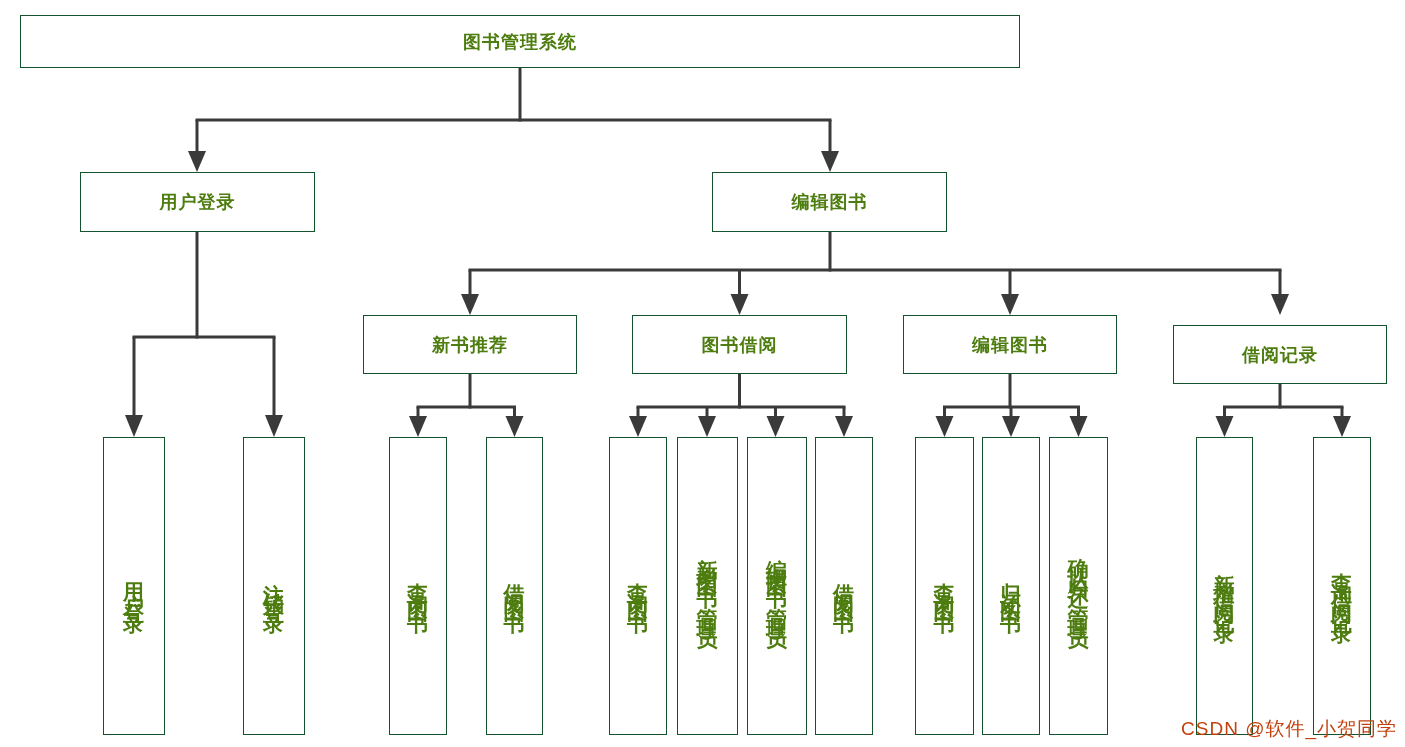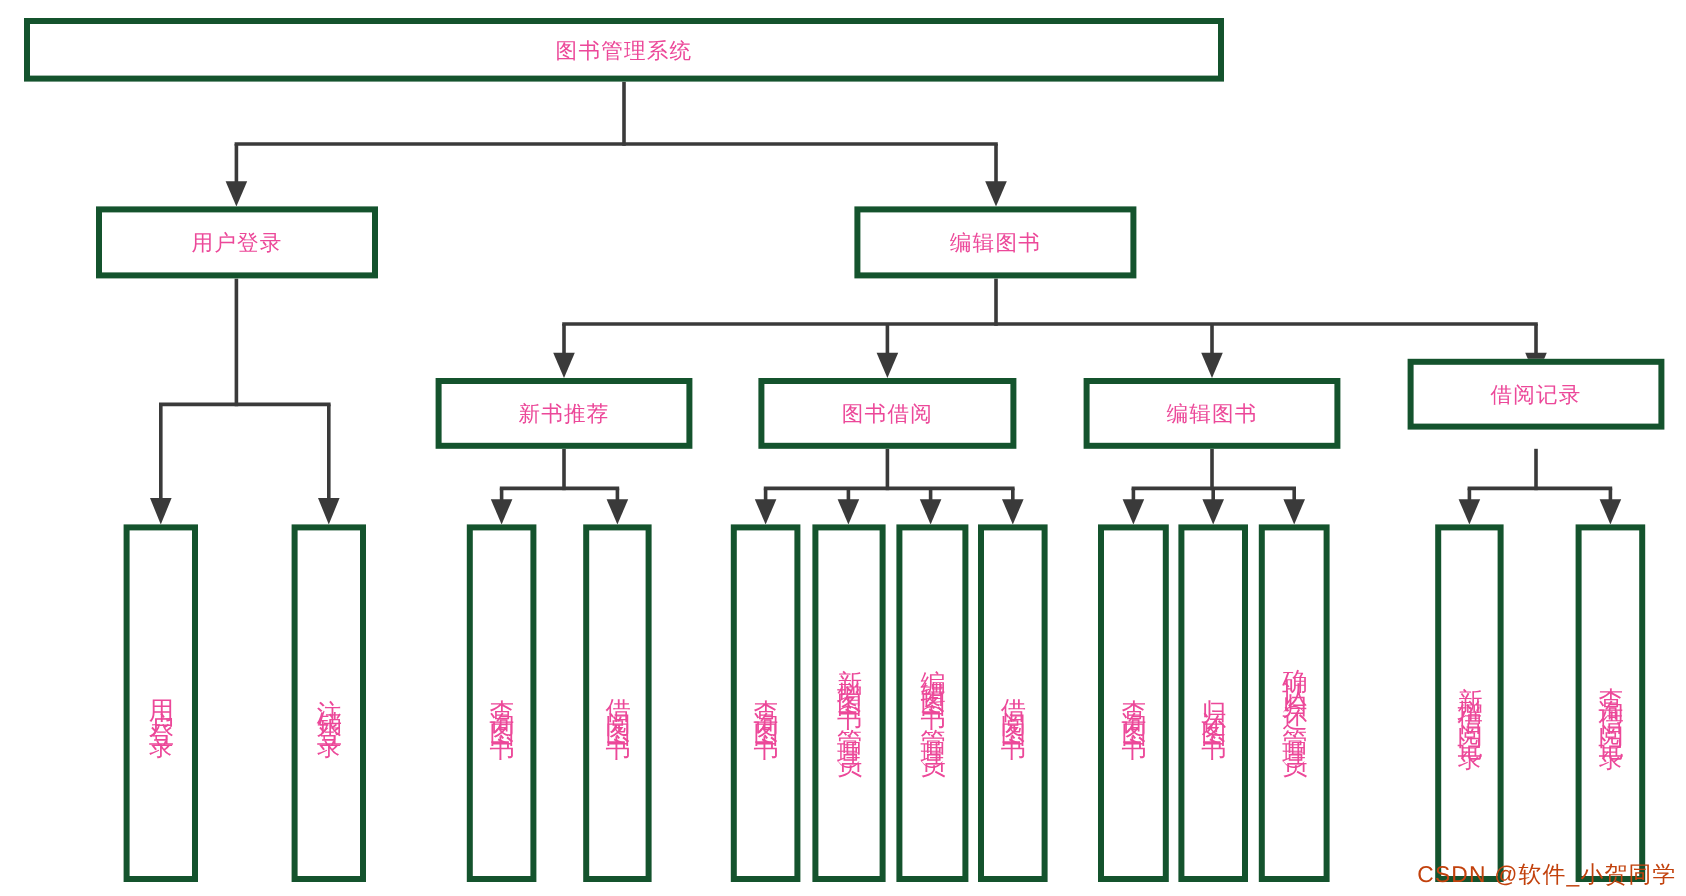--- a/index.html
+++ b/index.html
@@ -12,27 +12,28 @@
     width: 1405px; height: 747px;
     background: #ffffff;
     overflow: hidden;
   }
   #connectors {
     position: absolute; left: 0; top: 0; z-index: 0;
   }
   .hbox, .vbox {
     position: absolute;
     box-sizing: border-box;
-    border: 5px solid #14532d;
+    border: 1px solid #14532d;
     background: #ffffff;
-    color: #ec4899;
+    color: #4d7c0f;
     display: flex;
     align-items: center;
     justify-content: center;
     z-index: 1;
+    font-weight: bold;
   }
   .hbox { font-size: 18px; letter-spacing: 1px; }
   .vbox {
     writing-mode: vertical-rl;
     font-size: 21px;
     letter-spacing: 10px;
     line-height: 1;
   }
   .watermark {
     position: absolute;
@@ -116,21 +117,21 @@
   </svg>
 
   <div class="hbox" style="left:20px; top:15px; width:1000px; height:53px;">图书管理系统</div>
 
   <div class="hbox" style="left:80px; top:172px; width:235px; height:60px;">用户登录</div>
   <div class="hbox" style="left:712px; top:172px; width:235px; height:60px;">编辑图书</div>
 
   <div class="hbox" style="left:632px; top:315px; width:215px; height:59px;">图书借阅</div>
   <div class="hbox" style="left:363px; top:315px; width:214px; height:59px;">新书推荐</div>
   <div class="hbox" style="left:903px; top:315px; width:214px; height:59px;">编辑图书</div>
-  <div class="hbox" style="left:1173px; top:299px; width:214px; height:59px;">借阅记录</div>
+  <div class="hbox" style="left:1173px; top:325px; width:214px; height:59px;">借阅记录</div>
 
   <div class="vbox" style="left:103px; top:437px; width:62px; height:298px;">用户登录</div>
   <div class="vbox" style="left:243px; top:437px; width:62px; height:298px;">注销登录</div>
 
   <div class="vbox" style="left:389px; top:437px; width:58px; height:298px;">查询图书</div>
   <div class="vbox" style="left:486px; top:437px; width:57px; height:298px;">借阅图书</div>
 
   <div class="vbox" style="left:609px; top:437px; width:58px; height:298px;">查询图书</div>
   <div class="vbox" style="left:677px; top:437px; width:61px; height:298px;">新增图书（管理员）</div>
   <div class="vbox" style="left:747px; top:437px; width:60px; height:298px;">编辑图书（管理员）</div>

